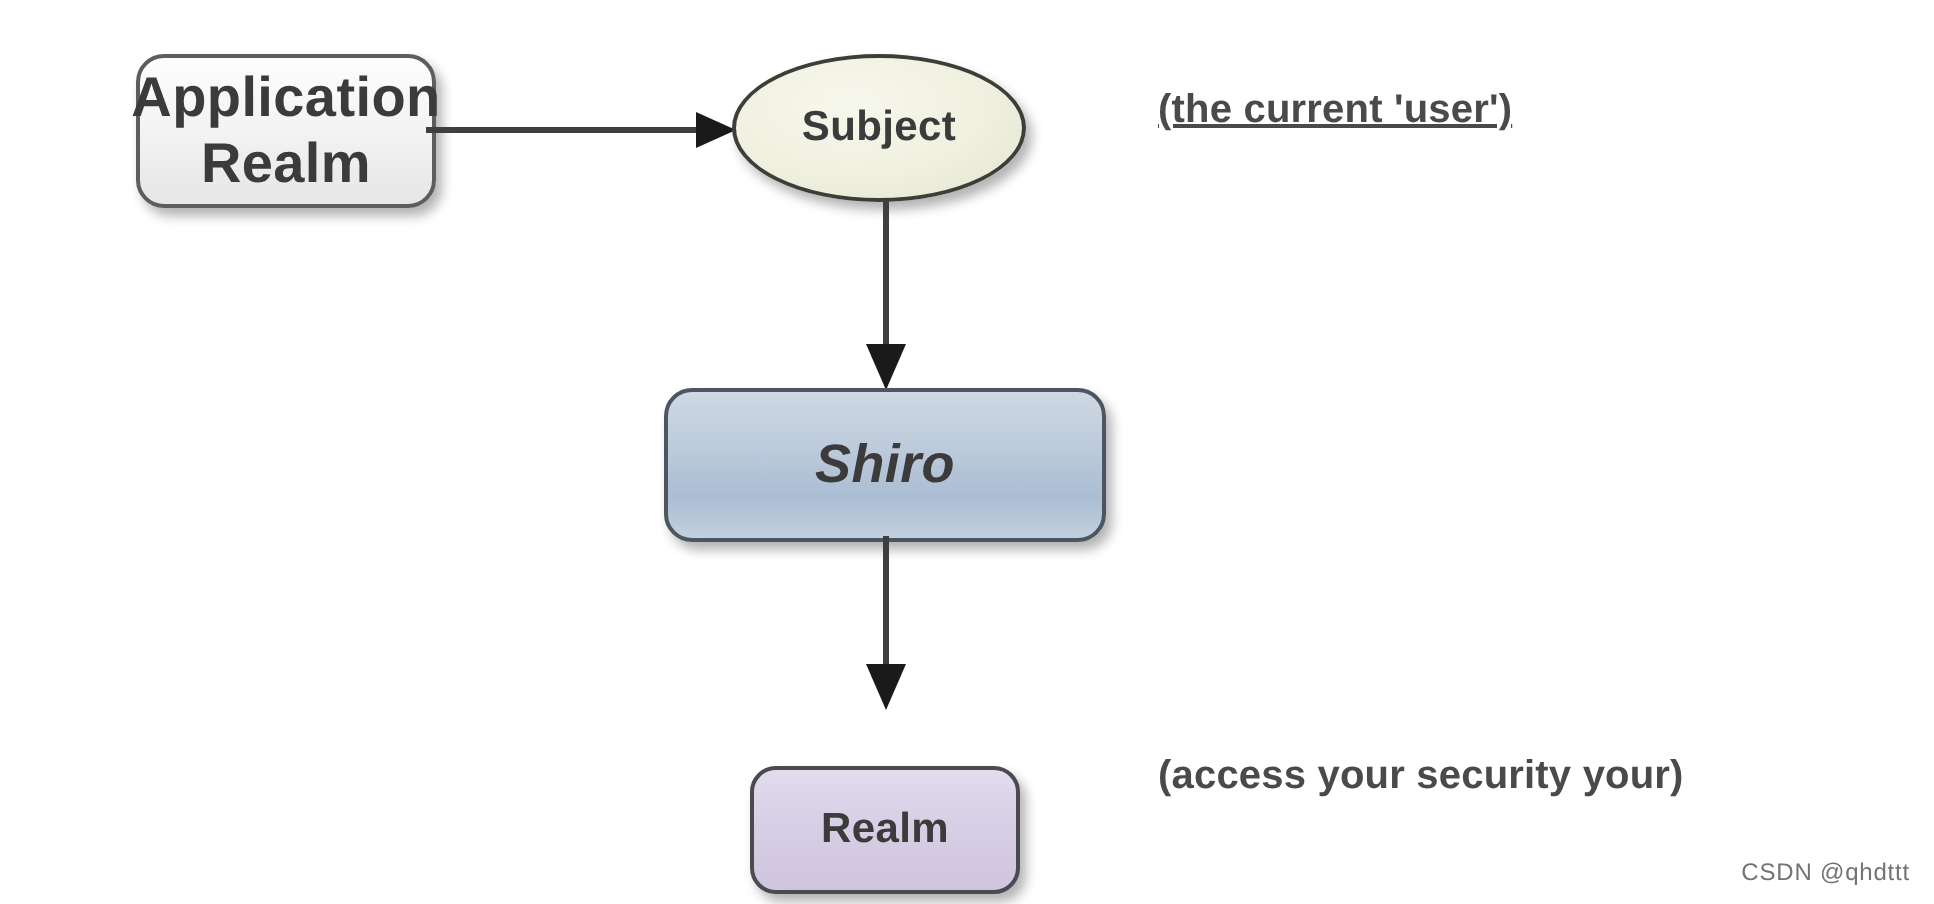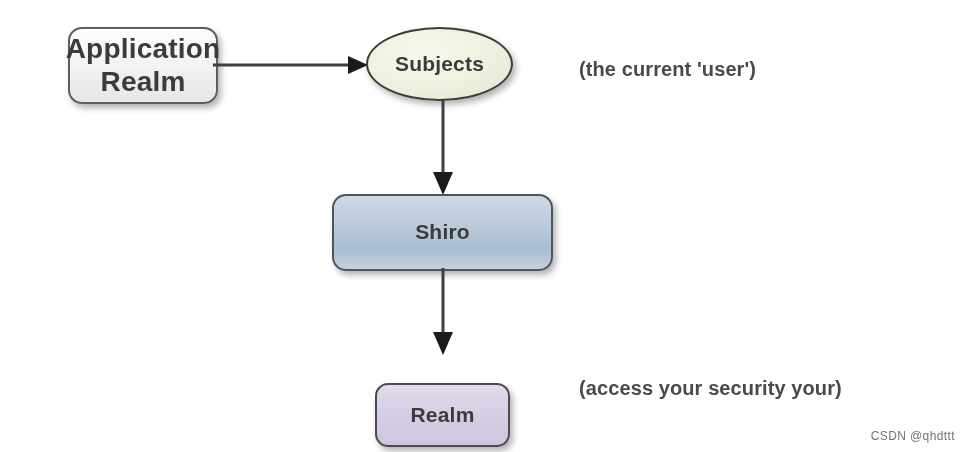--- a/index.html
+++ b/index.html
@@ -53,25 +53,26 @@
     background: radial-gradient(ellipse at 40% 32%, #f7f8ec 0%, #eff0df 55%, #e2e3cf 100%);
     box-shadow: 3px 4px 6px rgba(0,0,0,0.30);
   }
 
   
   #node-security-manager {
     left: 332px;
     top: 194px;
     width: 221px;
     height: 77px;
-    font-size: 21px;
+    font-size: 27px;
     border: 2px solid #4d5560;
     border-radius: 14px;
     background: linear-gradient(to bottom, #cfd8e3 0%, #bccadb 40%, #aabdd2 72%, #c3d0de 100%);
     box-shadow: 3px 4px 6px rgba(0,0,0,0.30);
+    font-style: italic;
   }
 
   
   #node-realm {
     left: 375px;
     top: 355px;
     width: 135px;
     height: 64px;
     font-size: 21px;
     border: 2px solid #4a4a50;
@@ -83,21 +84,21 @@
 
   
   .annotation {
     position: absolute;
     font-size: 20px;
     color: #4a4a4a;
     font-weight: 600;
     white-space: nowrap;
     letter-spacing: 0.1px;
   }
-  #annotation-subject { left: 579px; top: 58px; }
+  #annotation-subject { left: 579px; top: 44px; text-decoration: underline; }
   #annotation-security-manager { left: 579px; top: 221px; }
   #annotation-realm { left: 579px; top: 377px; }
 
   
   .connector { position: absolute; }
   #arrow-app-to-subject { left: 210px; top: 40px; }
   #arrow-subject-to-sm  { left: 420px; top: 98px; }
   #arrow-sm-to-realm    { left: 420px; top: 266px; }
 
   
@@ -122,21 +123,21 @@
       <span>Realm</span>
     </div>
   </div>
 
   <svg class="connector" id="arrow-app-to-subject" width="160" height="50">
     <line x1="3" y1="25" x2="139" y2="25" stroke="#3f3f3f" stroke-width="3"></line>
     <polygon points="138,16 158,25 138,34" fill="#1a1a1a"></polygon>
   </svg>
 
   <div class="node" id="node-subject">
-    <span>Subjects</span>
+    <span>Subject</span>
   </div>
 
   <div class="annotation" id="annotation-subject">(the current 'user')</div>
 
   <svg class="connector" id="arrow-subject-to-sm" width="46" height="100">
     <line x1="23" y1="2" x2="23" y2="78" stroke="#3f3f3f" stroke-width="3"></line>
     <polygon points="13,74 33,74 23,97" fill="#1a1a1a"></polygon>
   </svg>
 
   <div class="node" id="node-security-manager">

